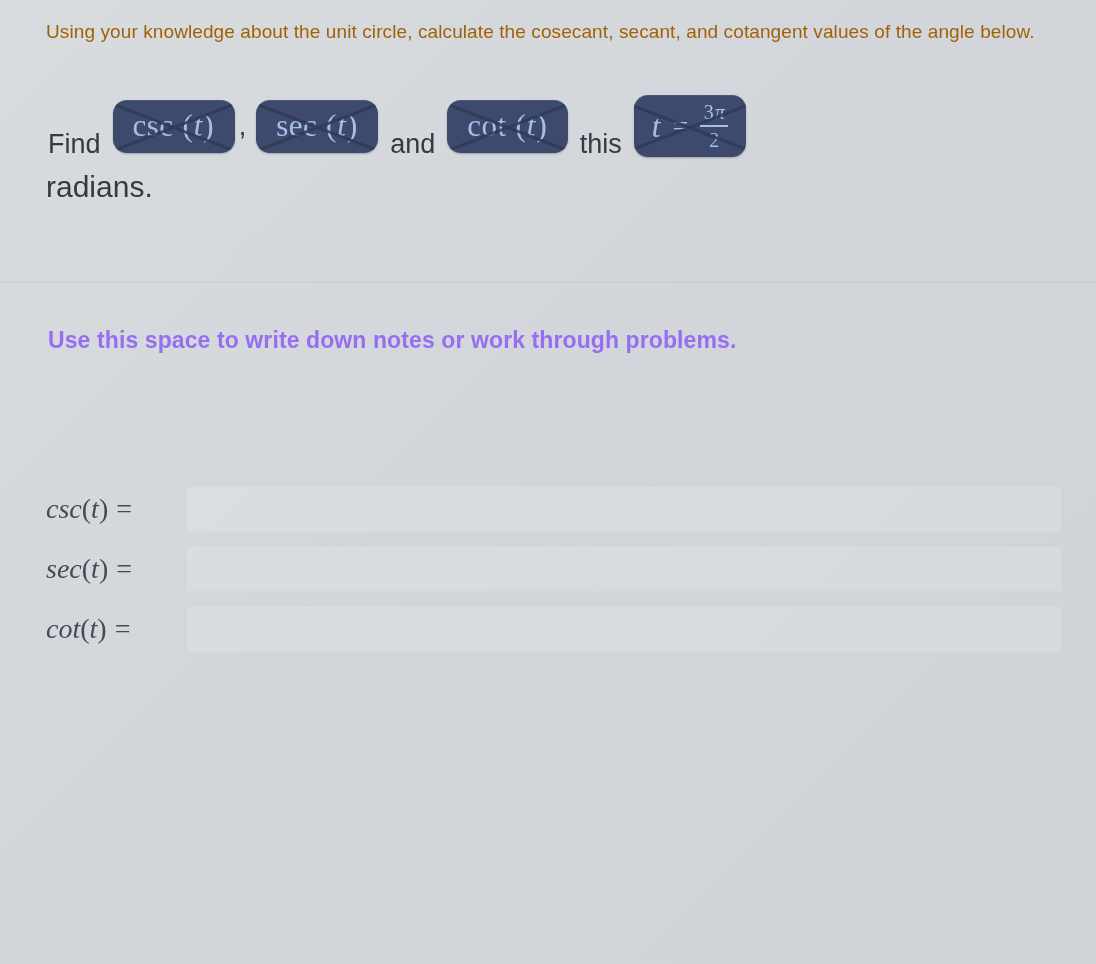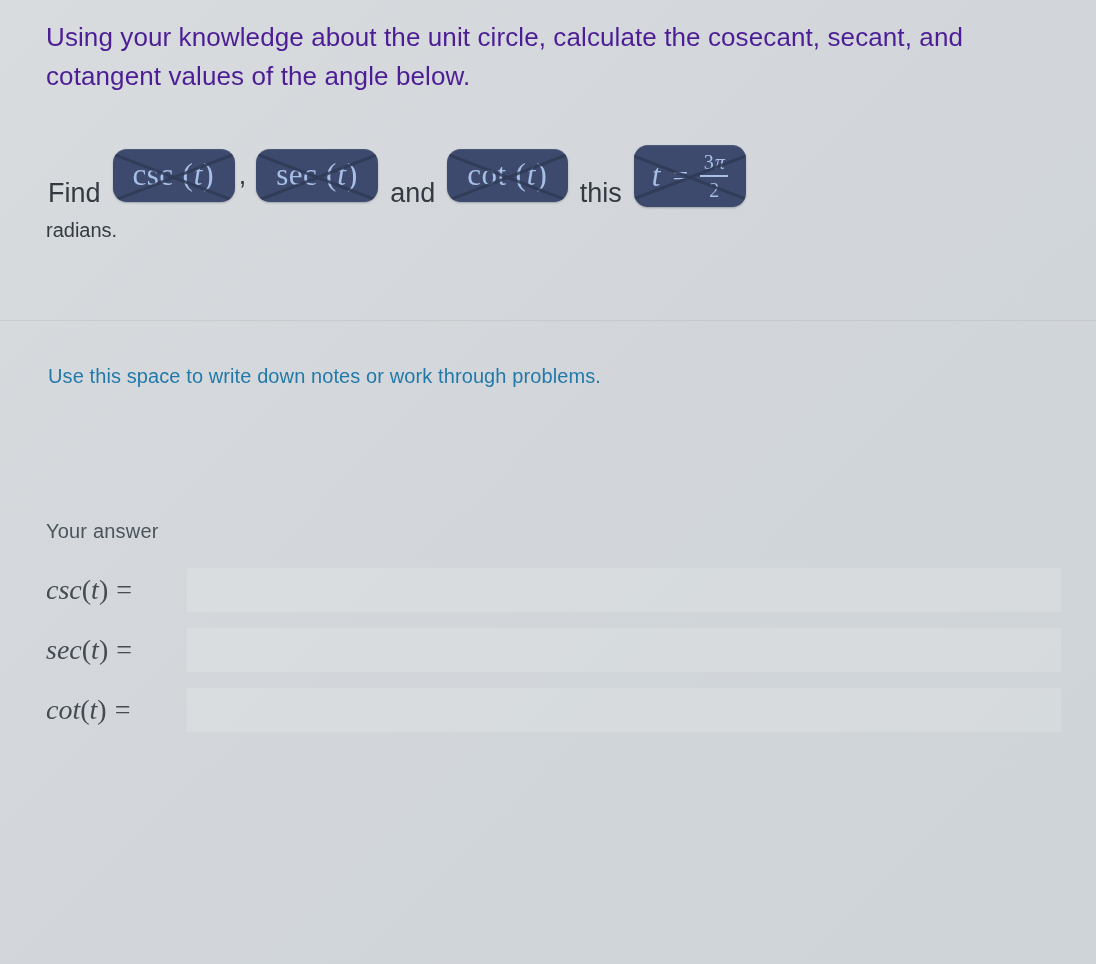--- a/index.html
+++ b/index.html
@@ -6,23 +6,23 @@
   html, body { width: 1096px; height: 964px; }
   body {
     background: linear-gradient(135deg, #d8dcdf 0%, #d2d6da 50%, #ced4d8 100%);
     font-family: "Helvetica Neue", Arial, sans-serif;
     color: #2e3640;
     padding: 18px 34px 0 46px;
     position: relative;
     overflow: hidden;
   }
   .instructions {
-    font-size: 26px;
+    font-size: 19px;
     line-height: 1.5;
-    color: #4c1d95;
+    color: #a16207;
     font-weight: 400;
     margin-bottom: 46px;
     letter-spacing: 0.1px;
   }
   .problem-line {
     font-size: 27px;
     color: #333a42;
     display: flex;
     align-items: center;
     flex-wrap: wrap;
@@ -81,40 +81,41 @@
   .frac-bar {
     width: 100%;
     min-width: 28px;
     height: 2px;
     background: #a7c0e8;
     margin: 2px 0;
   }
   .numline { display: inline-flex; align-items: baseline; gap: 1px; }
   .numline .pi { font-style: italic; }
   .radians {
-    font-size: 20px;
+    font-size: 30px;
     color: #333a42;
     margin-top: 2px;
     margin-bottom: 40px;
   }
   .divider {
     height: 1px;
     background: rgba(0,0,0,0.12);
     margin: 78px -34px 40px -46px;
     border-top: 1px solid rgba(255,255,255,0.22);
   }
   .notes-area {
     padding: 0 2px;
   }
   .notes-placeholder {
-    color: #0369a1;
-    font-size: 20px;
+    color: #8b5cf6;
+    font-size: 23px;
     line-height: 1.55;
     letter-spacing: 0.1px;
     opacity: 0.85;
+    font-weight: bold;
   }
   .answer-section { margin-top: 128px; }
   .answer-label {
     font-size: 20px;
     color: #4a545c;
     margin-bottom: 24px;
     letter-spacing: 0.2px;
   }
   .answer-row {
     display: flex;
@@ -197,21 +198,20 @@
 
 <div class="radians">radians.</div>
 
 <div class="divider"></div>
 
 <div class="notes-area">
   <div class="notes-placeholder">Use this space to write down notes or work through problems.</div>
 </div>
 
 <div class="answer-section">
-  <div class="answer-label">Your answer</div>
 
   <div class="answer-row">
     <span class="answer-fn">
       <span>csc</span>
         <span class="up">(</span>
         <span>t</span>
         <span class="up">)</span>
         <span class="eq">=</span>
     </span>
     <input class="answer-input" value="" style="">

